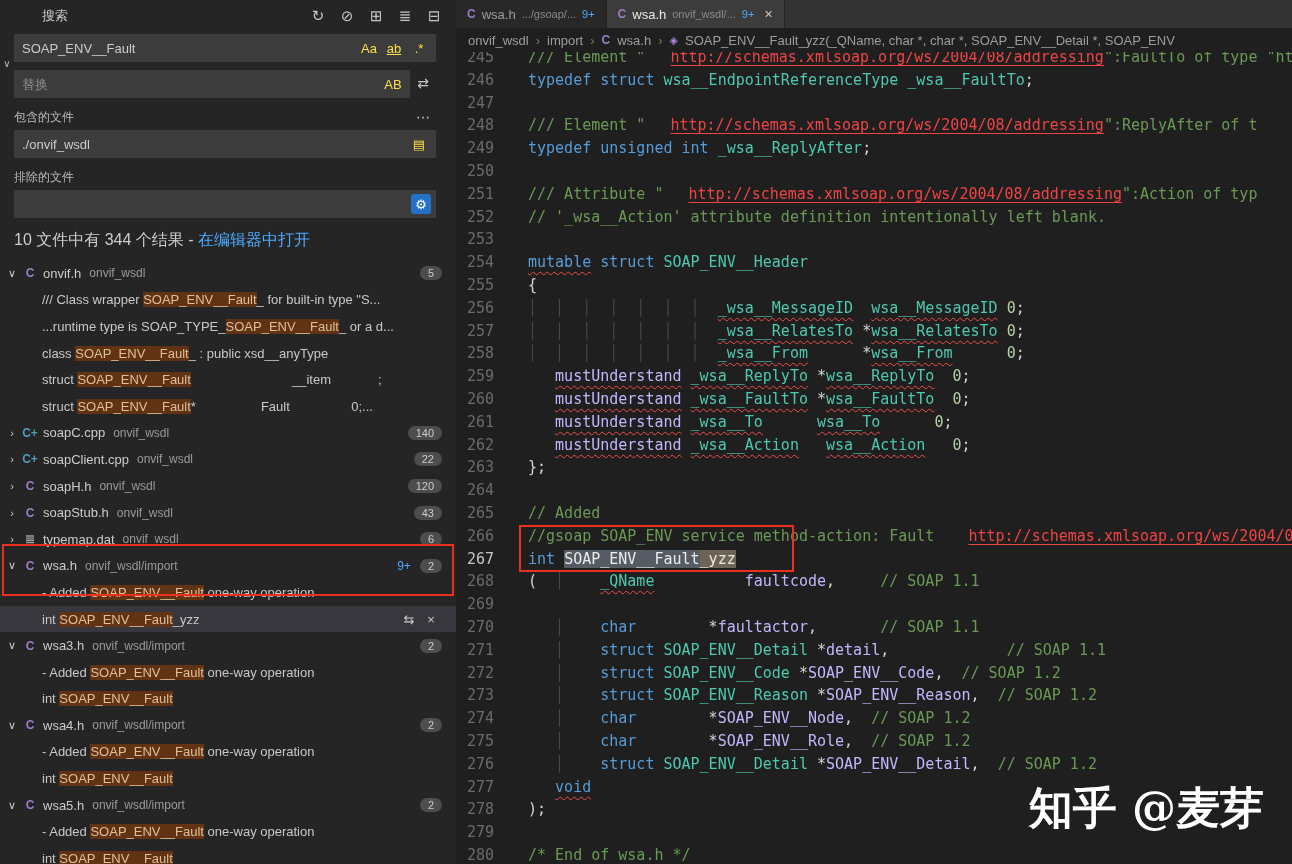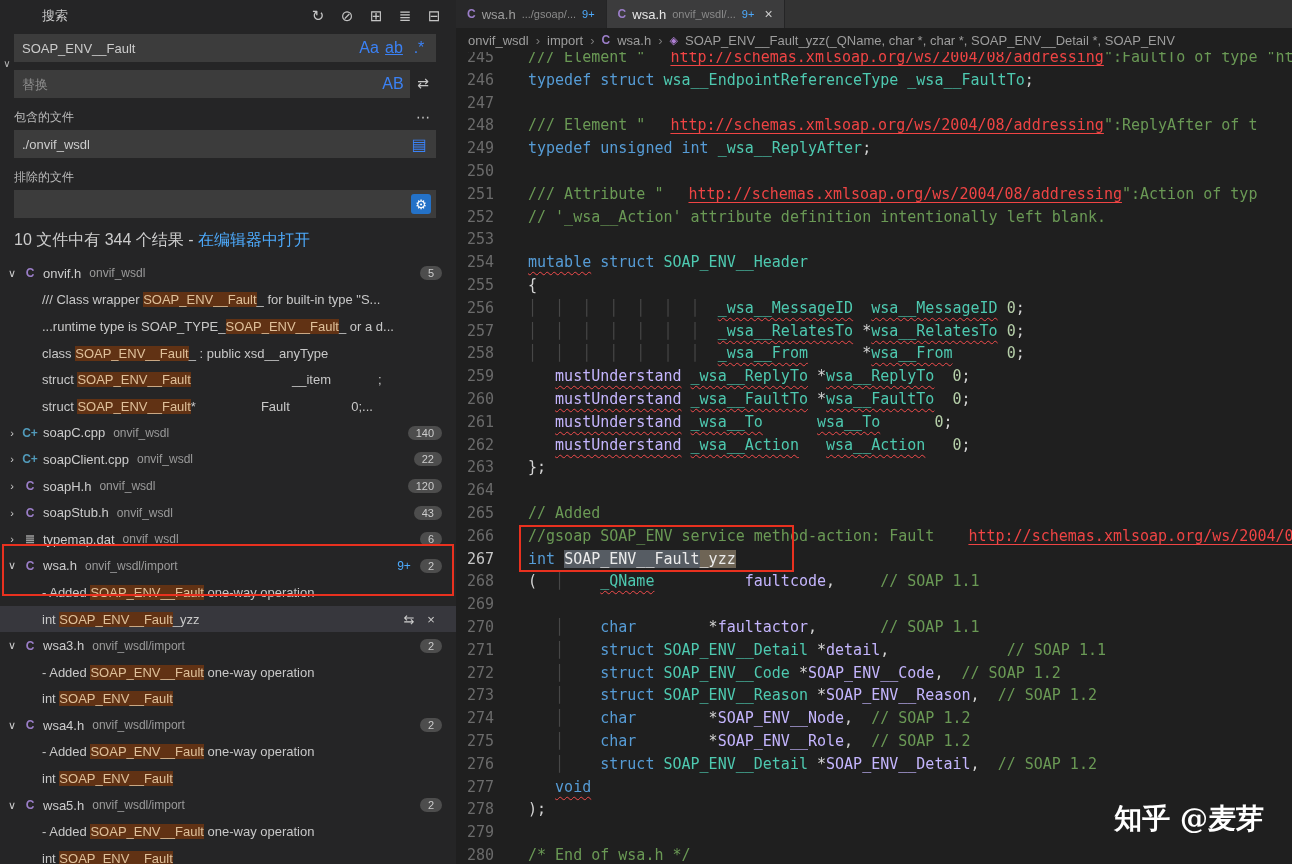--- a/index.html
+++ b/index.html
@@ -16,21 +16,21 @@
   .act { width:24px; height:22px; display:inline-flex; align-items:center; justify-content:center;
          font-size:15px; color:#c5c5c5; border-radius:4px; cursor:pointer; }
   .toggle-replace { position:absolute; left:1px; top:58px; width:12px; text-align:center;
                     color:#b8b8b8; font-size:10px; cursor:pointer; }
   .inrow { position:relative; margin:4px 20px 0 14px; }
   .inrow input { width:100%; height:28px; background:#3c3c3c; border:none; outline:none;
                  color:#cccccc; font-size:13px; padding:0 8px; font-family:"Liberation Sans",sans-serif; }
   .inrow input::placeholder { color:#8f8f8f; }
   .searchrow input { padding-right:84px; }
   .tgl { position:absolute; top:4px; width:22px; height:20px; display:inline-flex; align-items:center;
-         justify-content:center; font-size:16px; color:#3b82f6; border-radius:3px; cursor:pointer; }
+         justify-content:center; font-size:13px; color:#fde047; border-radius:3px; cursor:pointer; }
   .t1 { right:56px; } .t2 { right:31px; } .t3 { right:6px; }
   .one { right:6px; }
   .uln { text-decoration:underline; }
   .replacerow { display:flex; align-items:flex-start; margin-top:8px; }
   .replacerow .wrap { position:relative; flex:1; }
   .replacerow .wrap input { padding-right:30px; }
   .outact { width:26px; height:26px; display:inline-flex; align-items:center; justify-content:center;
             color:#c5c5c5; font-size:14px; cursor:pointer; flex:none; }
   .gear { right:5px; background:#2472c8; color:#ffffff; width:20px; height:20px; font-size:13px; }
   .lblrow { display:flex; align-items:center; margin:10px 20px 0 14px; height:18px; }
@@ -85,21 +85,21 @@
   .m1 { background:#565c63; color:#ebebeb; }
   .m2 { background:#6e6455; color:#ebebeb; }
   .sq { text-decoration-line:underline; text-decoration-style:wavy; text-decoration-color:#f14c4c;
         text-decoration-thickness:1px; text-underline-offset:4px; }
 
   
   .annobox { position:absolute; border:2px solid #e9311f; z-index:9; pointer-events:none; }
   #anno1 { left:2px; top:544px; width:452px; height:52px; }
   #anno2 { left:519px; top:525px; width:275px; height:47px; }
   .watermark { position:absolute; right:28px; bottom:26px; z-index:8; color:#ffffff;
-               font-size:28px; font-weight:bold; font-family:"DejaVu Serif", serif; }
+               font-size:44px; font-weight:bold; font-family:"DejaVu Serif", serif; }
 </style>
 </head>
 <body>
 
 <div class="app">
 
   <div class="sidebar">
     <div class="sb-title">
       <span class="label">搜索</span>
       <span class="actions">

